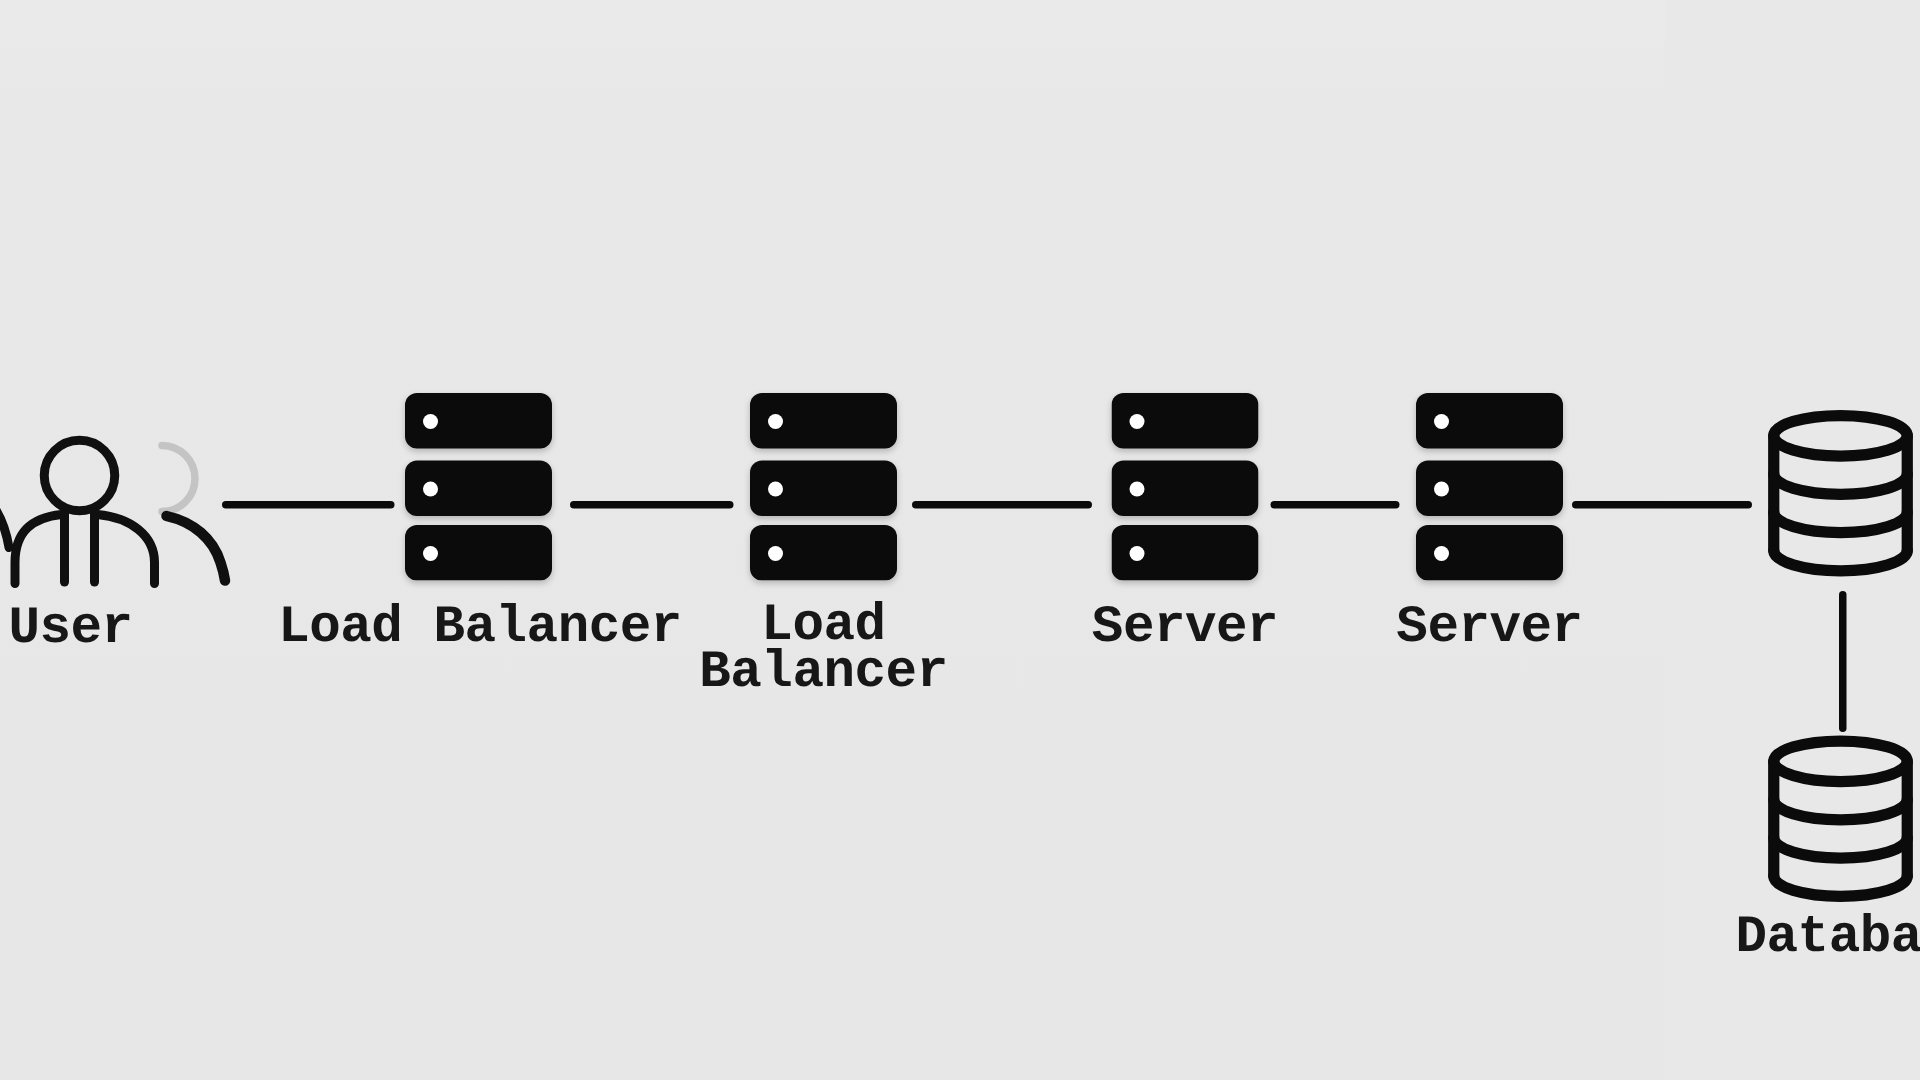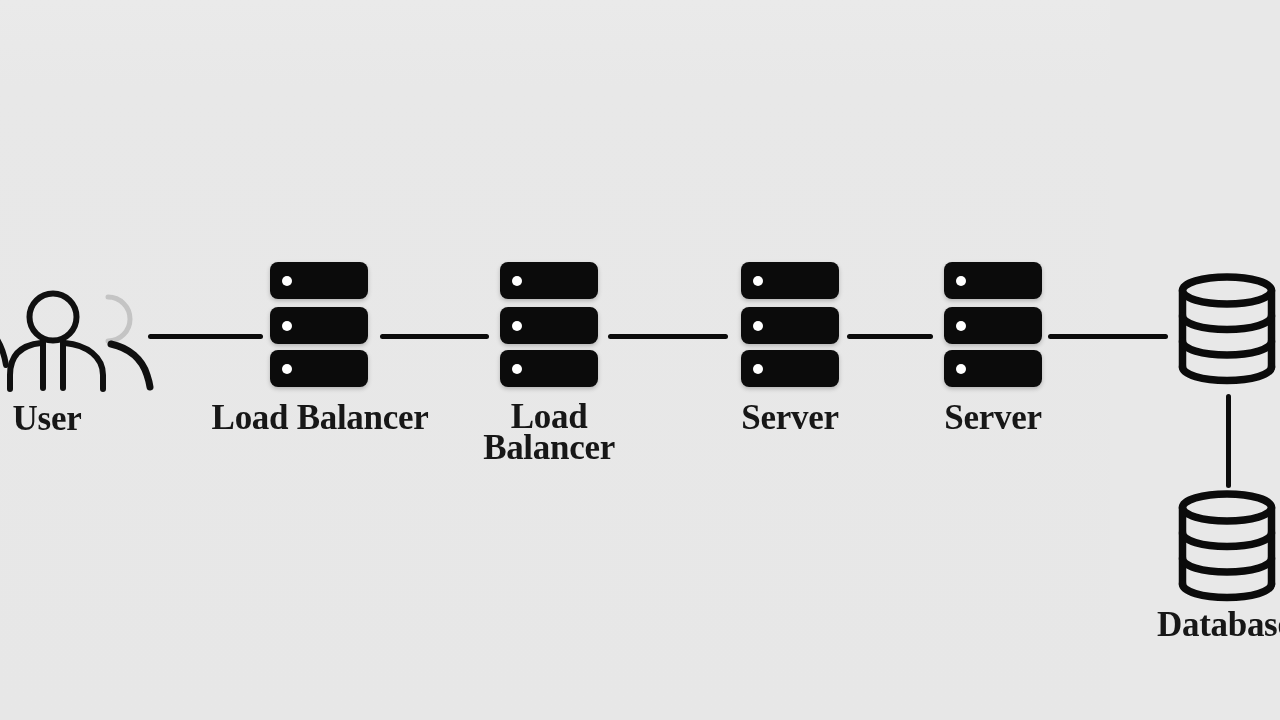--- a/index.html
+++ b/index.html
@@ -8,21 +8,21 @@
     width: 1280px;
     height: 720px;
     overflow: hidden;
     background: #e8e8e8;
   }
   .canvas {
     position: relative;
     width: 1110px;
     height: 720px;
     background: linear-gradient(180deg, #eaeaea 0%, #e8e8e8 12%, #e7e7e7 100%);
-    font-family: Liberation Serif, serif;
+    font-family: Liberation Mono, monospace;
   }
   .icon-svg { position: absolute; display: block; }
   .rack-svg { filter: drop-shadow(0 2px 2px rgba(0,0,0,0.22)); }
   .node-label {
     position: absolute;
     font-size: 35px;
     font-weight: 600;
     line-height: 34px;
     color: #171717;
     white-space: nowrap;

